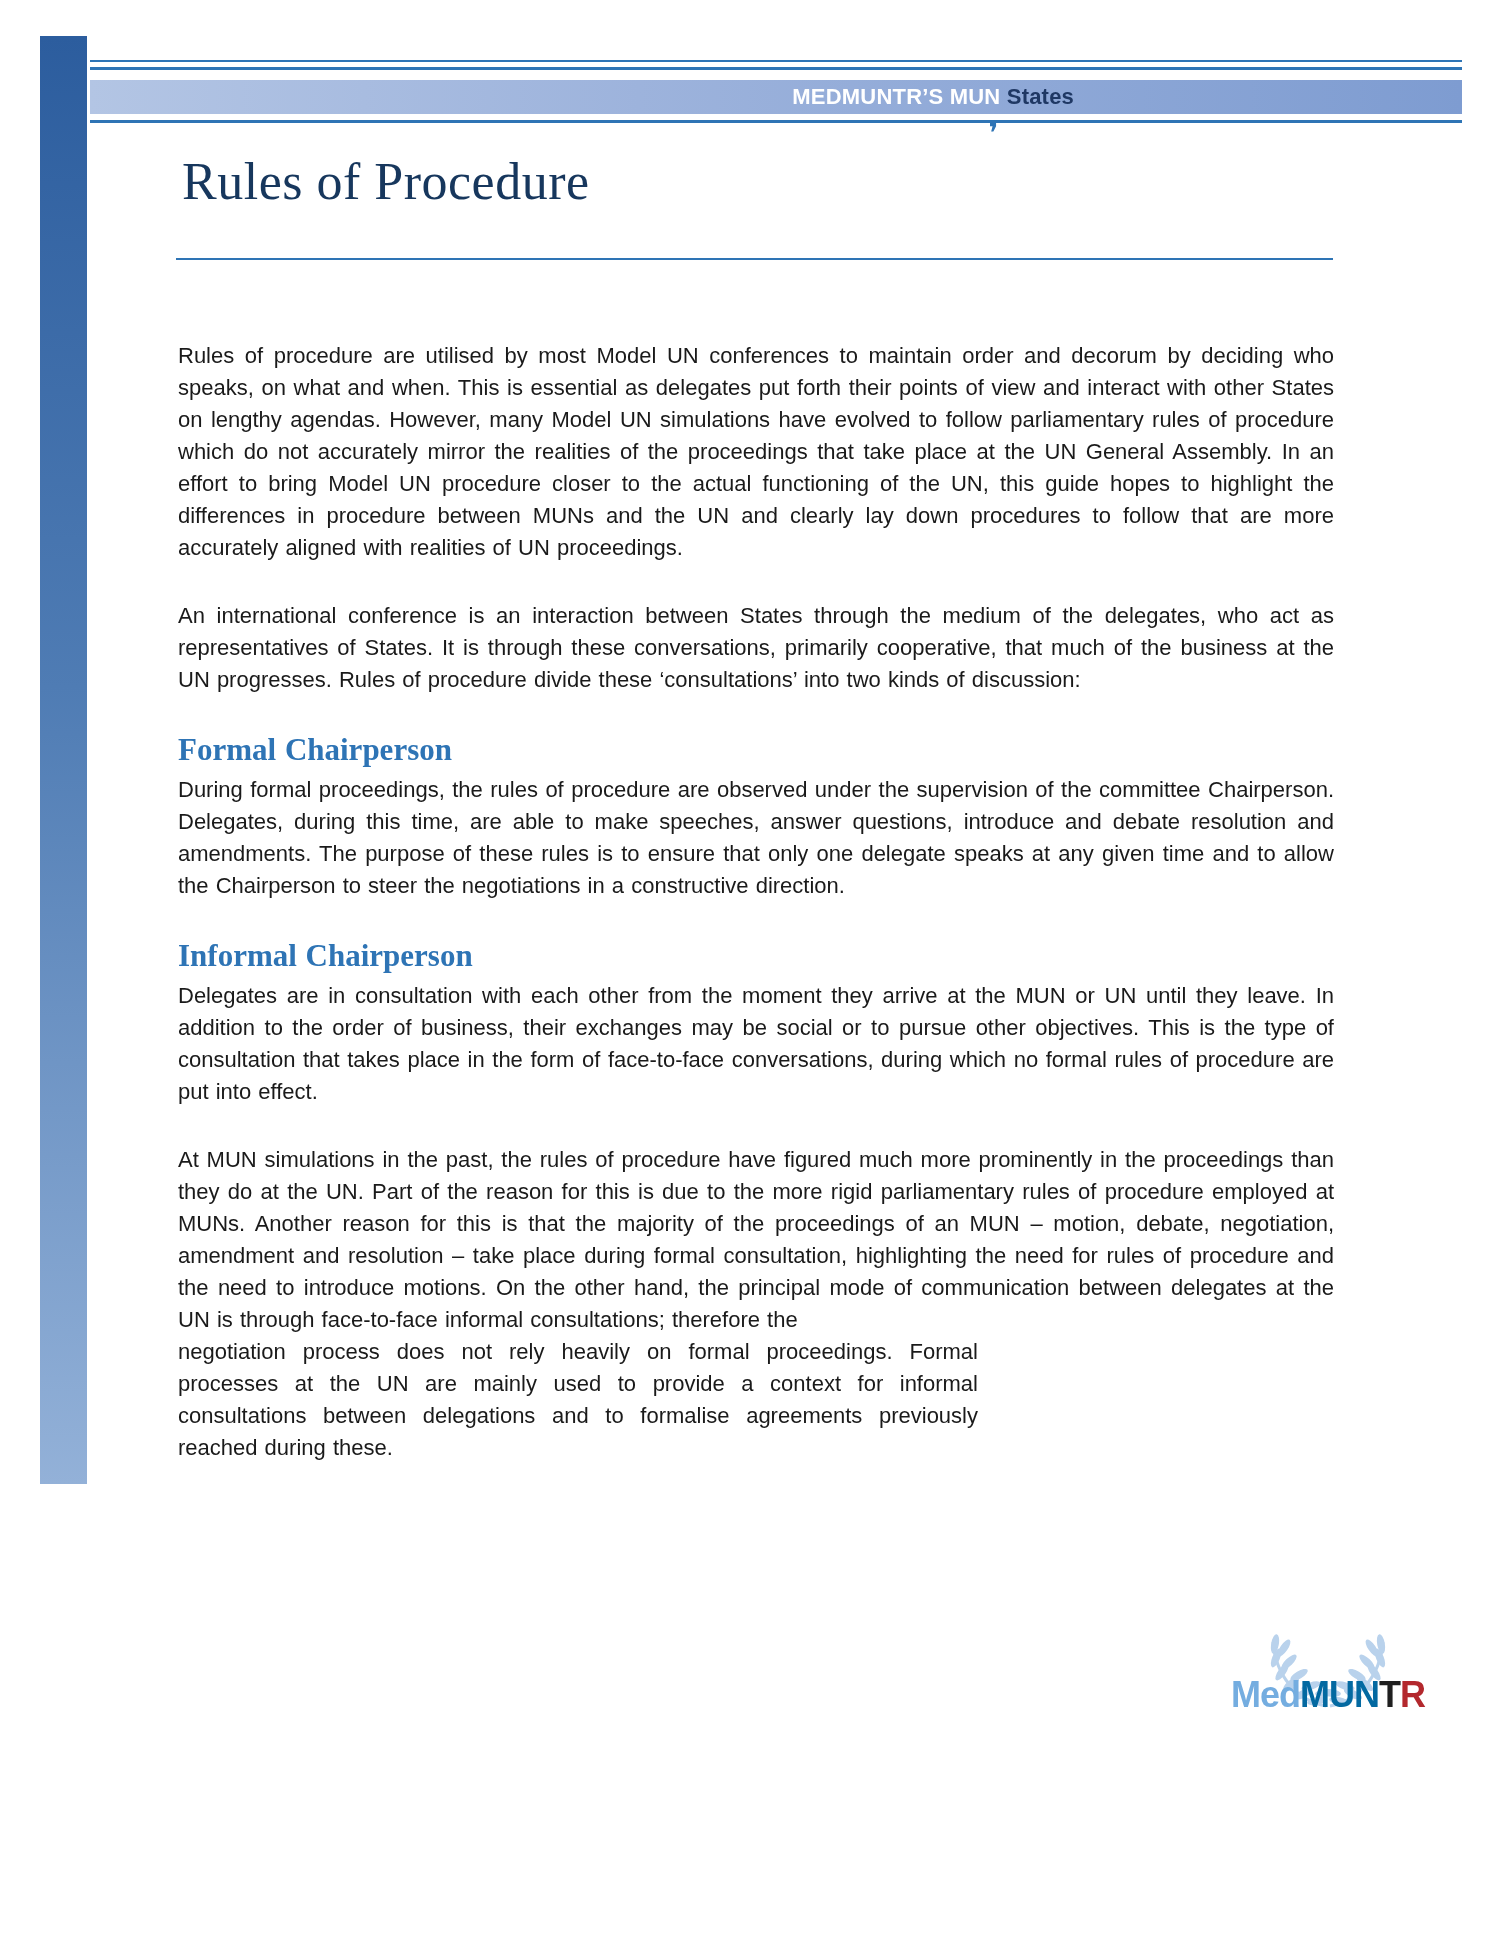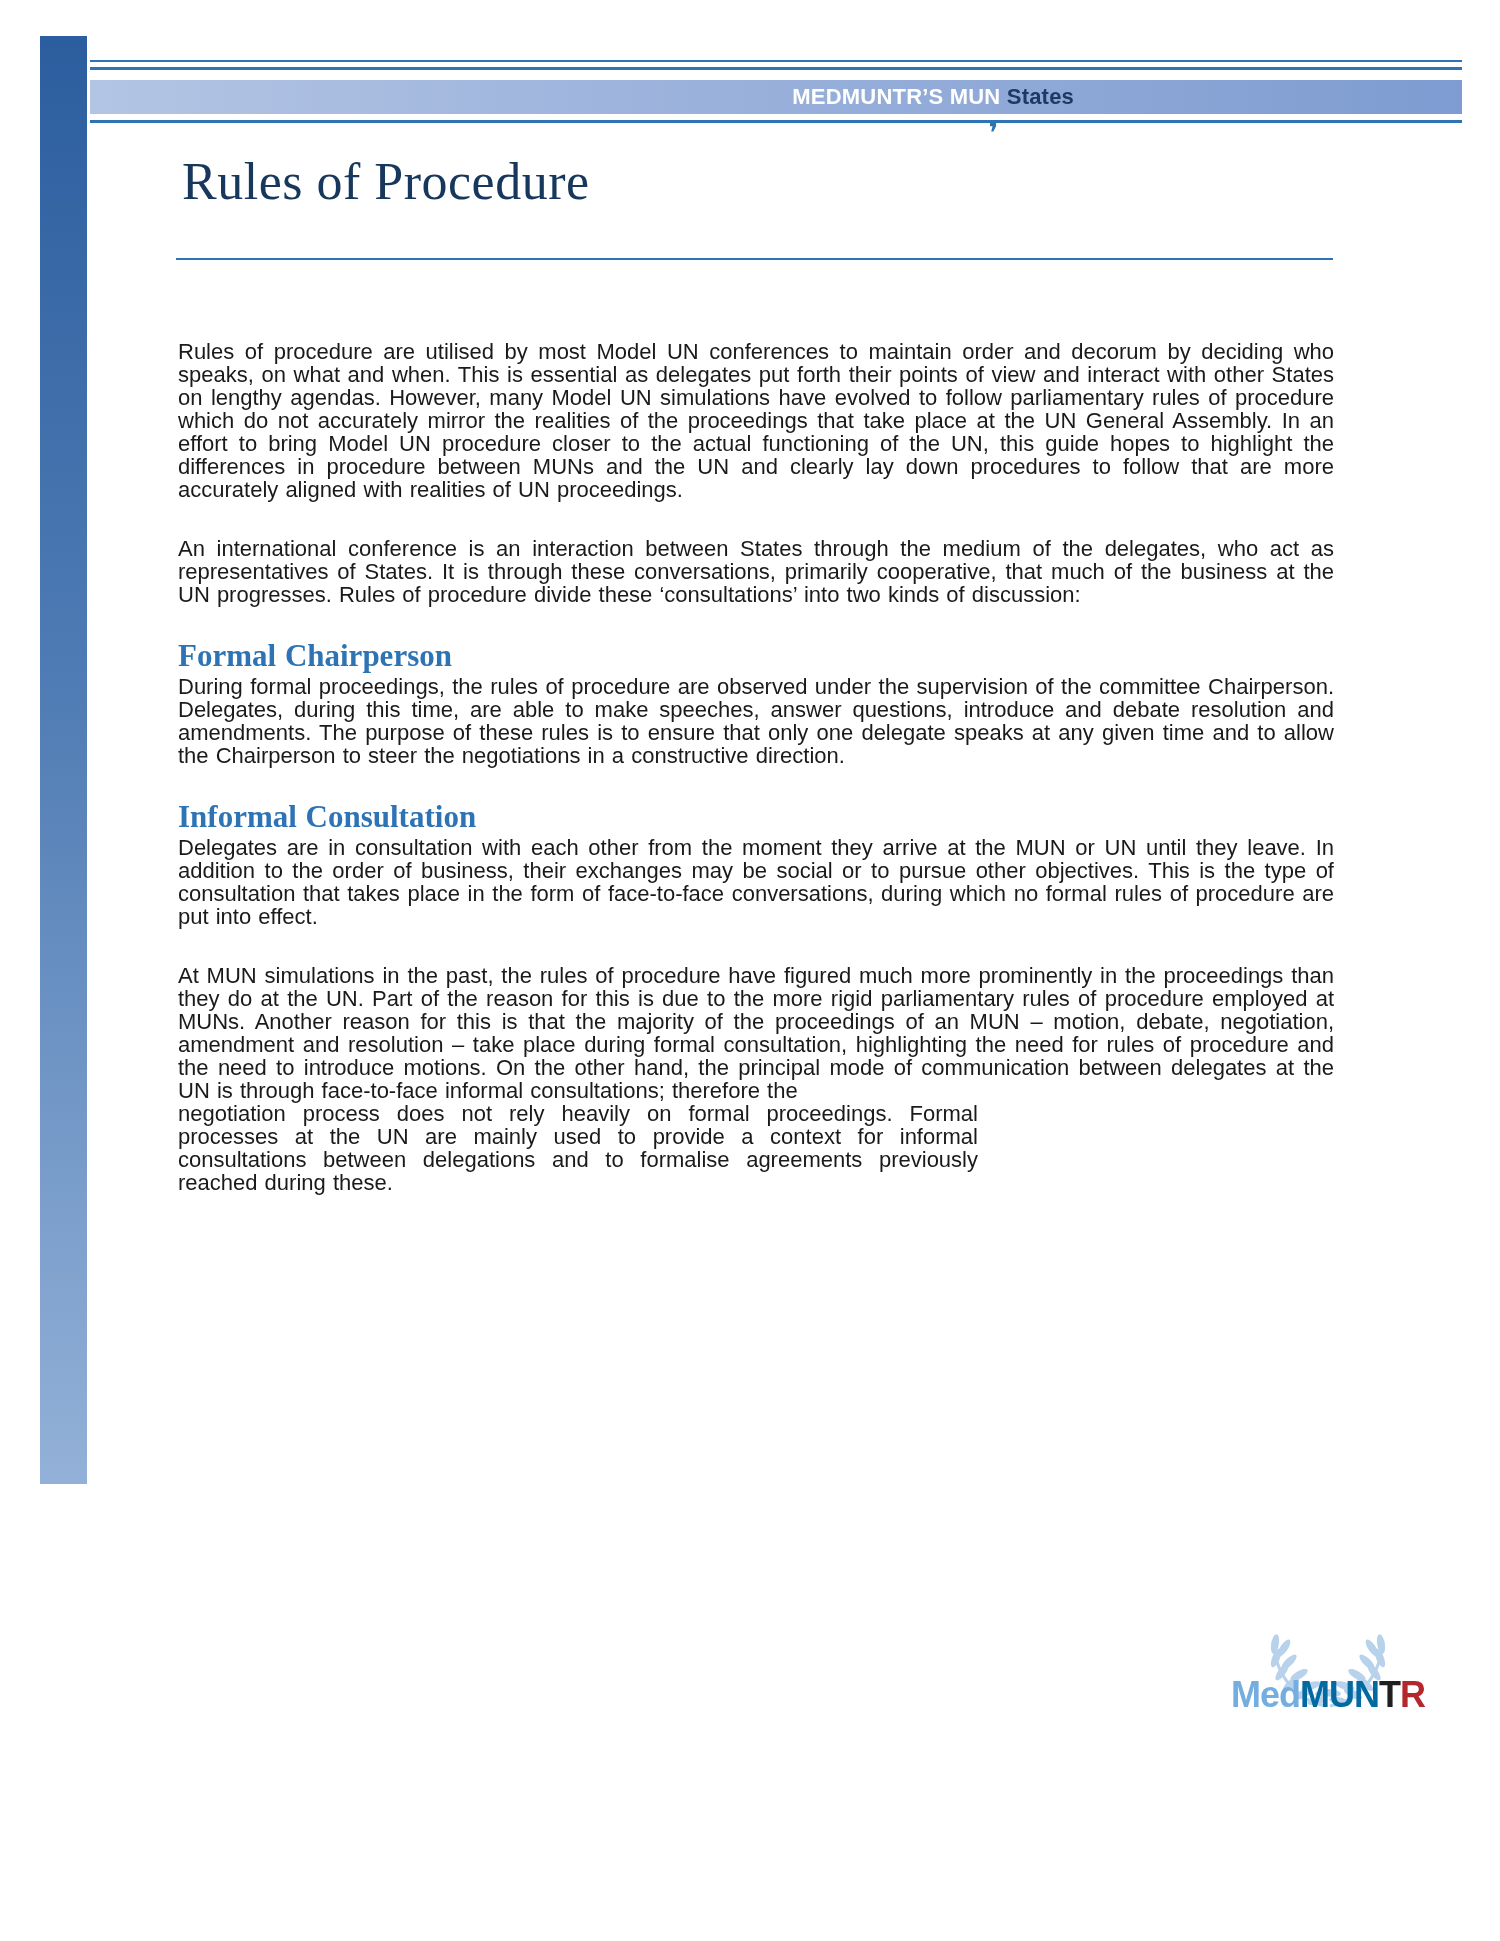--- a/index.html
+++ b/index.html
@@ -44,21 +44,21 @@
     font-size:52px; color:#17375d; letter-spacing:0.5px;
   }
   .title-rule {
     position:absolute; left:176px; top:258px; width:1157px; height:2px;
     background:#2e74b5;
   }
 
   
   .content {
     position:absolute; left:178px; top:340px; width:1156px;
-    color:#1a1a1a; font-size:22px; line-height:23px;
+    color:#1a1a1a; font-size:22px; line-height:32px;
     word-spacing:1px;
   }
   .content p { margin:0 0 36px; text-align:justify; }
   .content p.cont { margin-bottom:0; }
   .content p.tail { width:800px; margin:0; text-align:justify; }
   .content h2 {
     margin:38px 0 8px; font-family:"Liberation Serif", serif;
     font-size:31px; color:#2e74b5; font-weight:700;
   }
 
@@ -97,21 +97,21 @@
   <h1 class="title">Rules of Procedure</h1>
   <div class="title-rule"></div>
 
   <div class="content">
     <p>Rules of procedure are utilised by most Model UN conferences to maintain order and decorum by deciding who speaks, on what and when. This is essential as delegates put forth their points of view and interact with other States on lengthy agendas. However, many Model UN simulations have evolved to follow parliamentary rules of procedure which do not accurately mirror the realities of the proceedings that take place at the UN General Assembly. In an effort to bring Model UN procedure closer to the actual functioning of the UN, this guide hopes to highlight the differences in procedure between MUNs and the UN and clearly lay down procedures to follow that are more accurately aligned with realities of UN proceedings.</p>
     <p>An international conference is an interaction between States through the medium of the delegates, who act as representatives of States. It is through these conversations, primarily cooperative, that much of the business at the UN progresses. Rules of procedure divide these ‘consultations’ into two kinds of discussion:</p>
 
     <h2>Formal Chairperson</h2>
     <p>During formal proceedings, the rules of procedure are observed under the supervision of the committee Chairperson. Delegates, during this time, are able to make speeches, answer questions, introduce and debate resolution and amendments. The purpose of these rules is to ensure that only one delegate speaks at any given time and to allow the Chairperson to steer the negotiations in a constructive direction.</p>
 
-    <h2>Informal Consultation</h2>
+    <h2>Informal Chairperson</h2>
     <p>Delegates are in consultation with each other from the moment they arrive at the MUN or UN until they leave. In addition to the order of business, their exchanges may be social or to pursue other objectives. This is the type of consultation that takes place in the form of face-to-face conversations, during which no formal rules of procedure are put into effect.</p>
 
     <p class="cont">At MUN simulations in the past, the rules of procedure have figured much more prominently in the proceedings than they do at the UN. Part of the reason for this is due to the more rigid parliamentary rules of procedure employed at MUNs. Another reason for this is that the majority of the proceedings of an MUN – motion, debate, negotiation, amendment and resolution – take place during formal consultation, highlighting the need for rules of procedure and the need to introduce motions. On the other hand, the principal mode of communication between delegates at the UN is through face-to-face informal consultations; therefore the</p>
     <p class="tail">negotiation process does not rely heavily on formal proceedings. Formal processes at the UN are mainly used to provide a context for informal consultations between delegations and to formalise agreements previously reached during these.</p>
   </div>
 
   <div class="logo">
     <svg width="204" height="100" viewBox="0 0 204 100" aria-hidden="true">
       <g id="branchL" fill="#b9d2ec" stroke="none">
         <path d="M100,90 C70,84 50,60 47,26" fill="none" stroke="#b9d2ec" stroke-width="3"></path>

